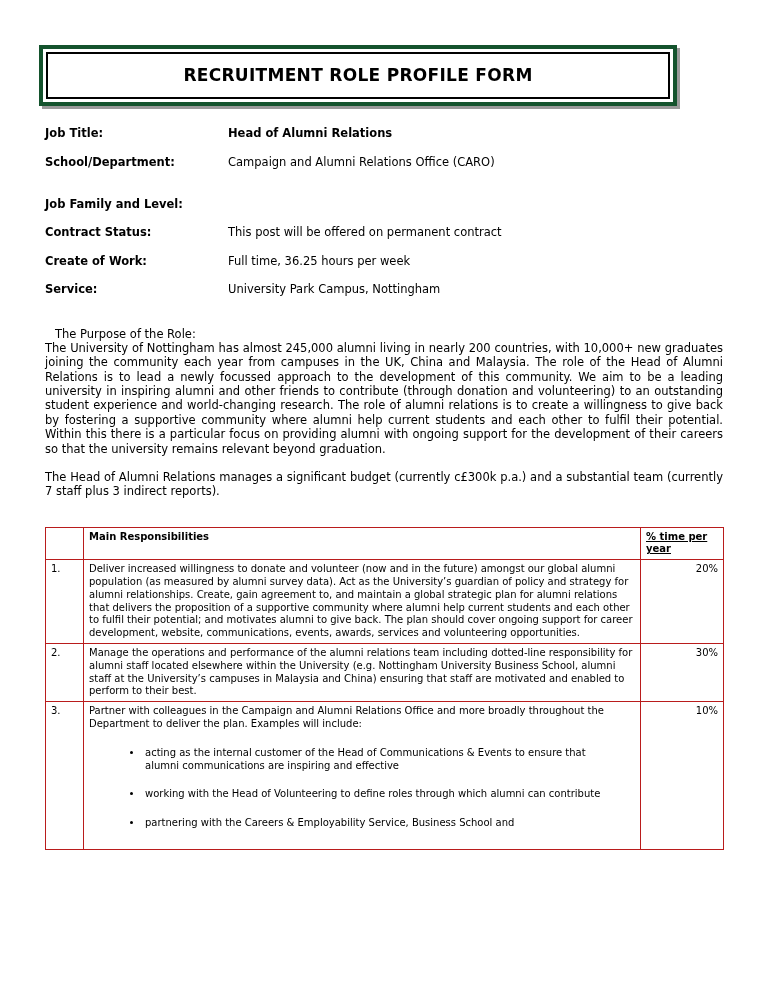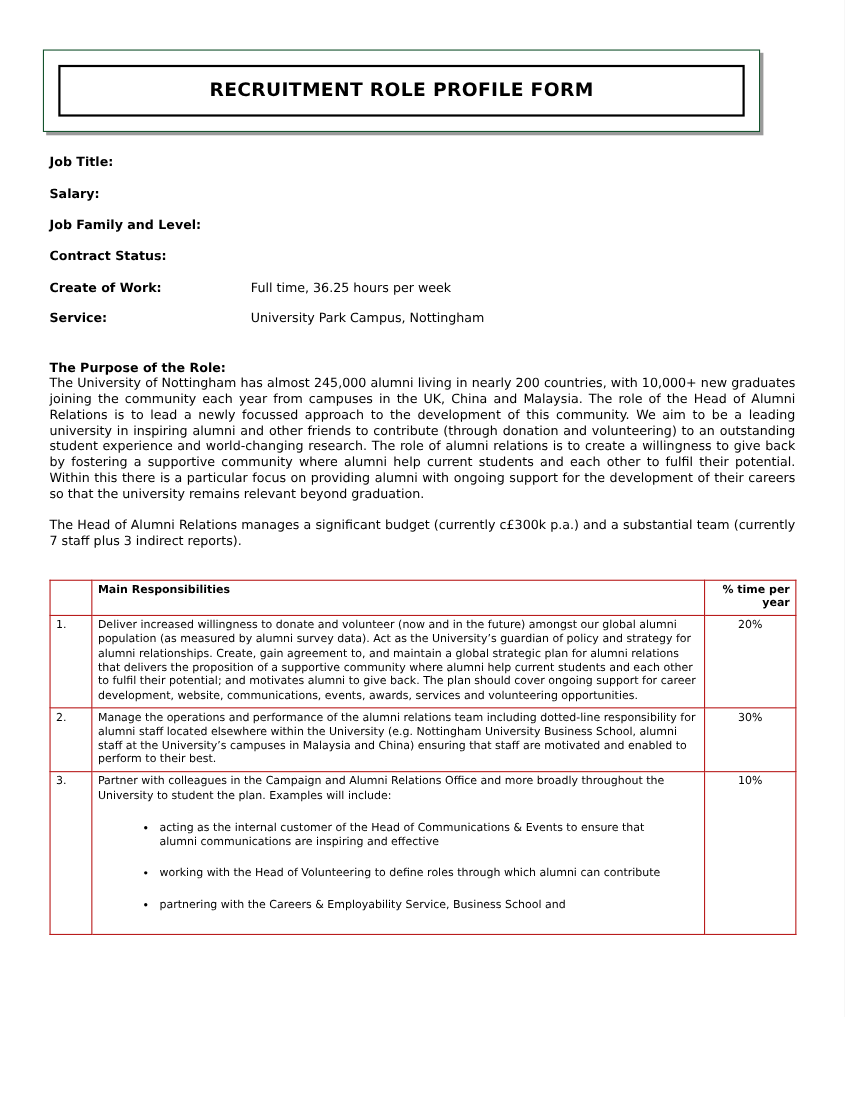--- a/index.html
+++ b/index.html
@@ -4,81 +4,86 @@
 <style>
   html,body { margin:0; padding:0; background:#e8e8e8; }
   .page {
     width:768px; height:994px; margin:0 auto; background:#ffffff;
     box-sizing:border-box; padding:45px 45px 0 45px; overflow:hidden;
     font-family:"DejaVu Sans", sans-serif; font-size:11.5px; color:#000;
     line-height:1.25;
   }
   
   .title-box-outer {
-    width:624px; margin-left:-6px; border:1px solid #14532d;
-    box-shadow:3px 3px 0 #9a9a9a; padding:13px; background:#fff;
+    width:624px; margin-left:-6px; border:4px solid #14532d;
+    box-shadow:3px 3px 0 #9a9a9a; padding:3px; background:#fff;
   }
   .title-box-inner {
     border:2px solid #000; padding:11px 8px; text-align:center;
   }
   .title-text { font-size:17px; font-weight:bold; letter-spacing:0.3px; }
 
   
   .info-section { margin-top:20px; }
   .info-row { display:flex; margin-bottom:14px; }
   .info-label { width:183px; flex:0 0 183px; font-weight:bold; }
   .info-value { flex:1; }
   .info-value.bold { font-weight:bold; }
 
   
   .purpose-section { margin-top:30px; }
-  .purpose-heading { font-weight:bold; }
+  .purpose-heading { font-weight:normal;margin-left:10px; }
   .purpose-para { margin:0 0 14px 0; text-align:justify; }
   .purpose-para.first { margin-top:0; }
 
   
   .resp-section { margin-top:28px; }
   table.resp-table { border-collapse:collapse; width:678px; table-layout:fixed; }
   table.resp-table td, table.resp-table th {
     border:1px solid #b91c1c; vertical-align:top; padding:3px 5px;
     font-size:10px; line-height:1.28;
   }
   col.c-num { width:38px; }
   col.c-main { width:557px; }
   col.c-time { width:83px; }
   th.main-head { text-align:left; font-weight:bold; padding:6px 5px; }
-  th.time-head { text-align:right; font-weight:bold; padding:6px 3px; }
+  th.time-head { text-align:left; font-weight:bold; padding:6px 3px;text-decoration:underline; }
   td.num-cell { text-align:left; }
-  td.time-cell { text-align:center; }
+  td.time-cell { text-align:right; }
   td.text-cell ul { margin:0; padding-left:38px; }
   td.text-cell li { margin:16px; padding-left:2px; }
 </style>
 </head>
 <body>
 
 <div class="page">
 
   <div class="title-box-outer">
     <div class="title-box-inner">
       <span class="title-text">RECRUITMENT ROLE PROFILE FORM</span>
     </div>
   </div>
 
   <div class="info-section">
     <div class="info-row">
       <div class="info-label">Job Title:</div>
+      <div class="info-value bold">Head of Alumni Relations</div>
     </div>
     <div class="info-row">
-      <div class="info-label">Salary:</div>
+      <div class="info-label">School/Department:</div>
+      <div class="info-value">Campaign and Alumni Relations Office (CARO)</div>
+    </div>
+    <div class="info-row">
     </div>
     <div class="info-row">
       <div class="info-label">Job Family and Level:</div>
     </div>
     <div class="info-row">
       <div class="info-label">Contract Status:</div>
+      <div class="info-value">This post will be offered on permanent contract</div>
     </div>
     <div class="info-row">
       <div class="info-label">Create of Work:</div>
       <div class="info-value">Full time, 36.25 hours per week</div>
     </div>
     <div class="info-row">
       <div class="info-label">Service:</div>
       <div class="info-value">University Park Campus, Nottingham</div>
     </div>
   </div>
@@ -108,21 +113,21 @@
           <td class="time-cell">20%</td>
         </tr>
         <tr>
           <td class="num-cell">2.</td>
           <td class="text-cell">Manage the operations and performance of the alumni relations team including dotted-line responsibility for alumni staff located elsewhere within the University (e.g. Nottingham University Business School, alumni staff at the University’s campuses in Malaysia and China) ensuring that staff are motivated and enabled to perform to their best.</td>
           <td class="time-cell">30%</td>
         </tr>
         <tr>
           <td class="num-cell">3.</td>
           <td class="text-cell">
-            <div>Partner with colleagues in the Campaign and Alumni Relations Office and more broadly throughout the University to student the plan. Examples will include:</div>
+            <div>Partner with colleagues in the Campaign and Alumni Relations Office and more broadly throughout the Department to deliver the plan. Examples will include:</div>
             <ul>
               <li>acting as the internal customer of the Head of Communications &amp; Events to ensure that alumni communications are inspiring and effective</li>
               <li>working with the Head of Volunteering to define roles through which alumni can contribute</li>
               <li>partnering with the Careers &amp; Employability Service, Business School and</li>
             </ul>
           </td>
           <td class="time-cell">10%</td>
         </tr>
       </tbody>
     </table>

